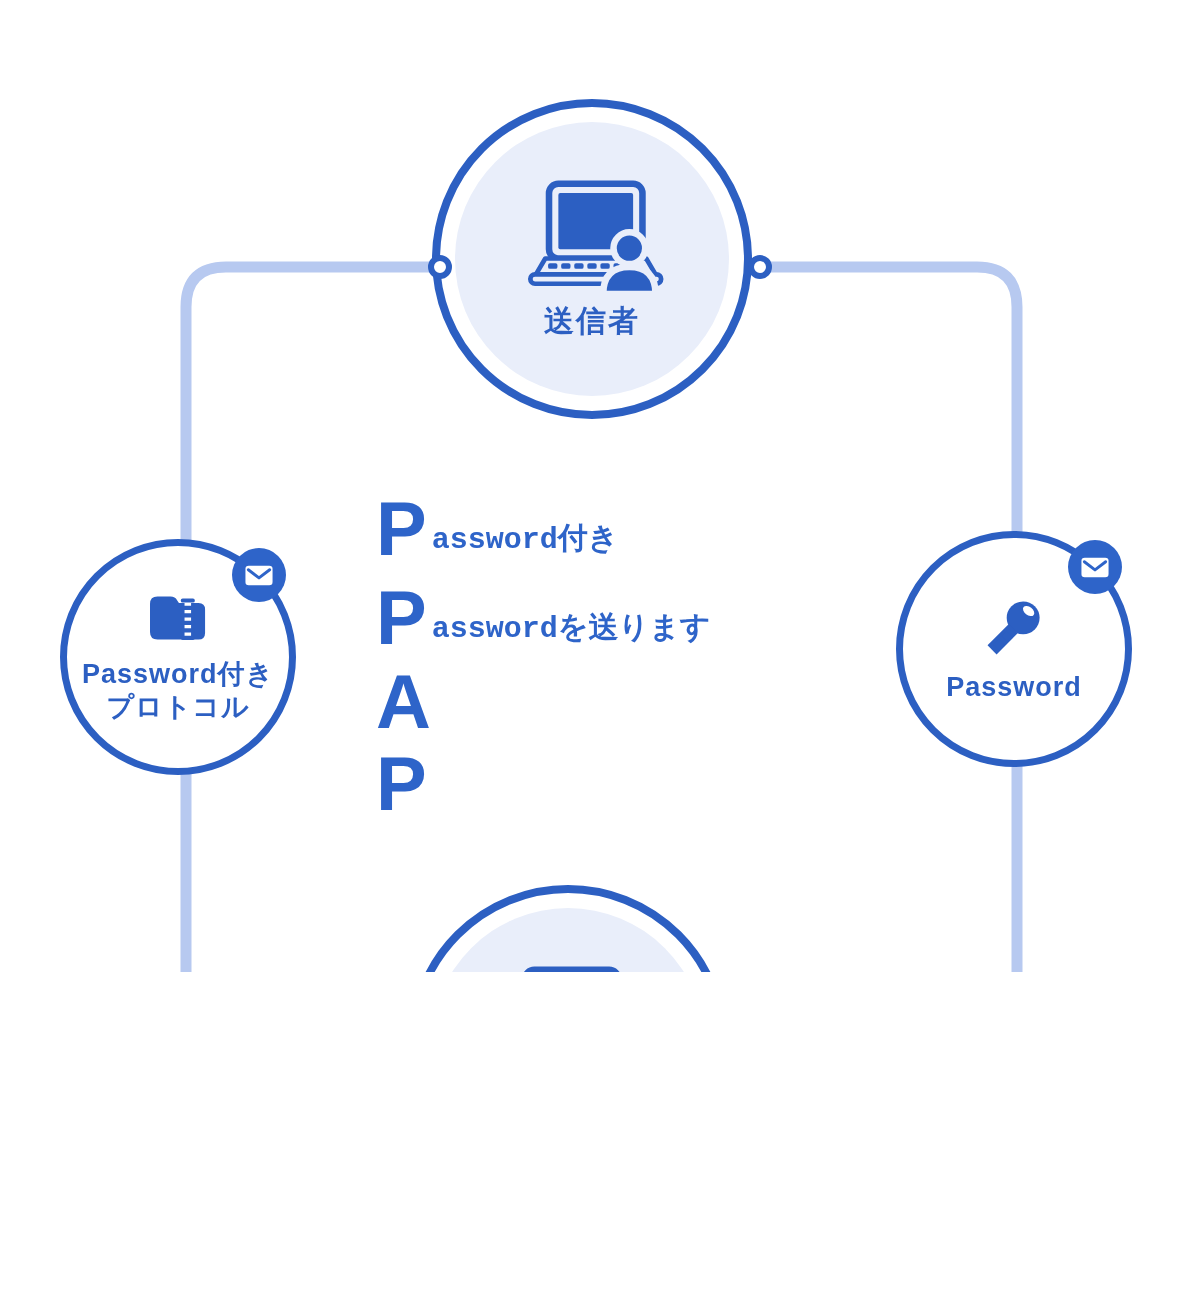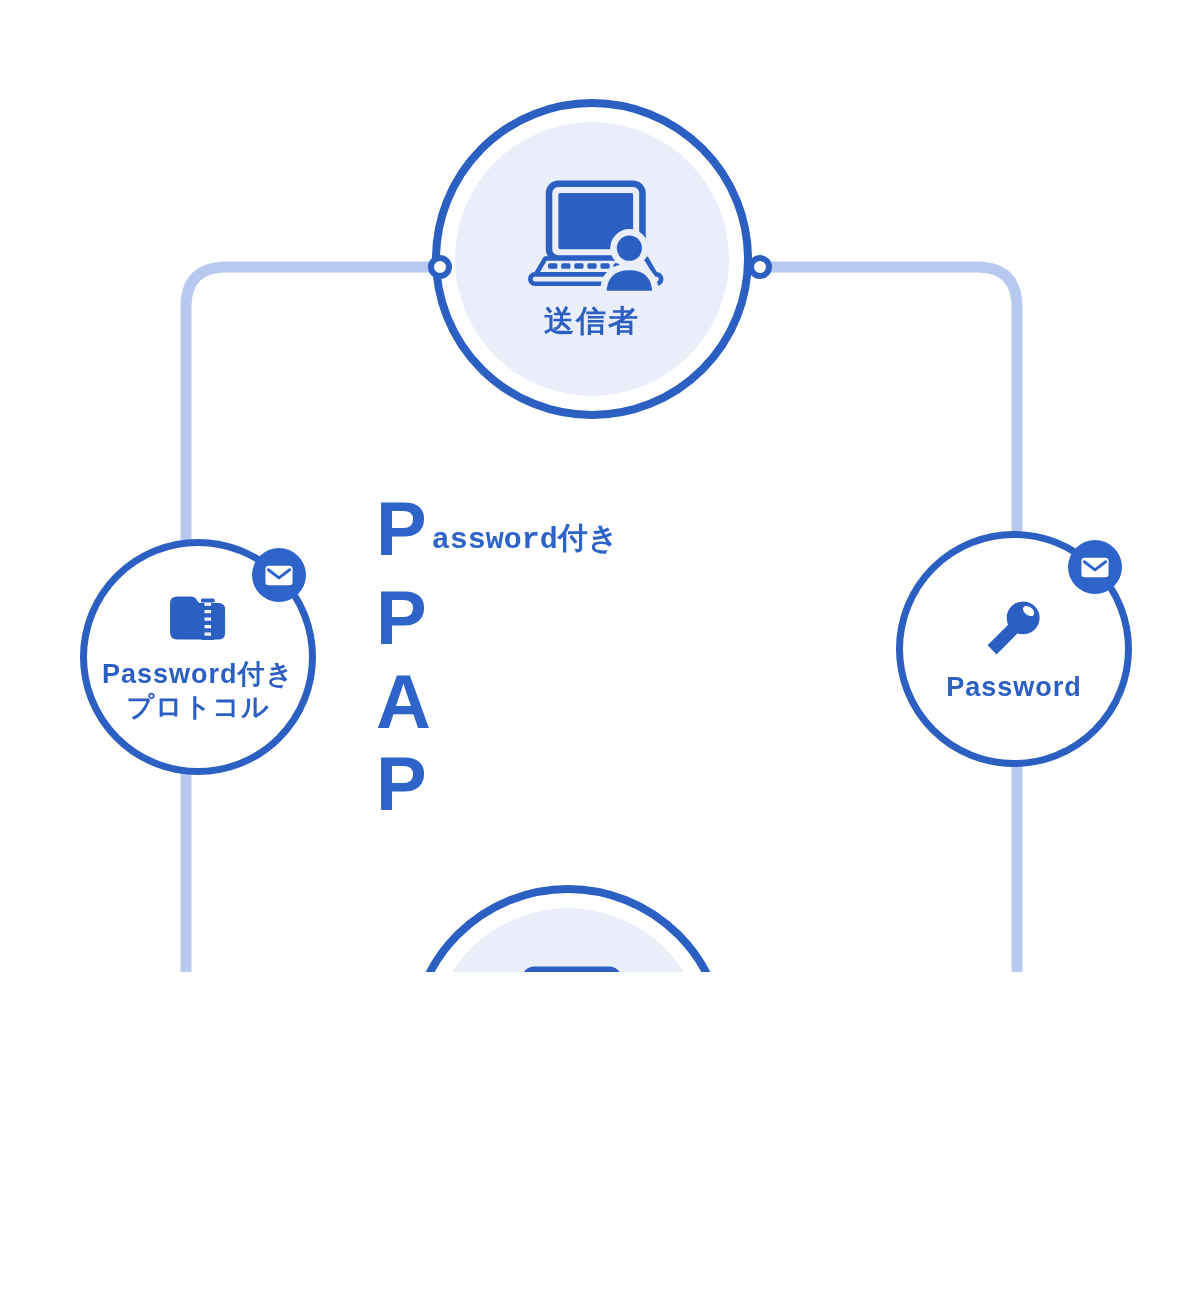--- a/index.html
+++ b/index.html
@@ -21,21 +21,21 @@
   .node-top{left:432px;top:99px;}
   .node-bottom{left:408px;top:885px;}
   .node-inner{
     width:274px;height:274px;border-radius:50%;background:#E9EEFA;
     display:flex;flex-direction:column;align-items:center;justify-content:center;
   }
   .node-side{
     width:222px;height:222px;border:7px solid #2C5FC2;background:#ffffff;
     display:flex;flex-direction:column;align-items:center;justify-content:center;
   }
-  .node-left{left:80px;top:539px;}
+  .node-left{left:60px;top:539px;}
   .node-right{left:896px;top:531px;}
   .circle-label{
     margin-top:10px;color:#2C5FC2;font-weight:bold;font-size:30px;
     letter-spacing:2px;text-align:center;line-height:34px;
   }
   .node-side .circle-label{font-size:27px;letter-spacing:1px;line-height:33px;margin-top:12px;}
   
   .badge{
     position:absolute;left:165px;top:2px;width:54px;height:54px;border-radius:50%;
     background:#2E64C9;display:flex;align-items:center;justify-content:center;
@@ -156,20 +156,23 @@
 
   <div class="ppap">
     <div class="ppap-row row1">
       <span class="ppap-letter">P</span>
       <div class="ppap-lines">
         <div>assword付き</div>
       </div>
     </div>
     <div class="ppap-row row2">
       <span class="ppap-letter">P</span>
+      <div class="ppap-lines">
+        <div>asswordを送ります</div>
+      </div>
     </div>
     <div class="ppap-row row3">
       <span class="ppap-letter">A</span>
     </div>
     <div class="ppap-row row4">
       <span class="ppap-letter">P</span>
     </div>
   </div>
 
 </div>

